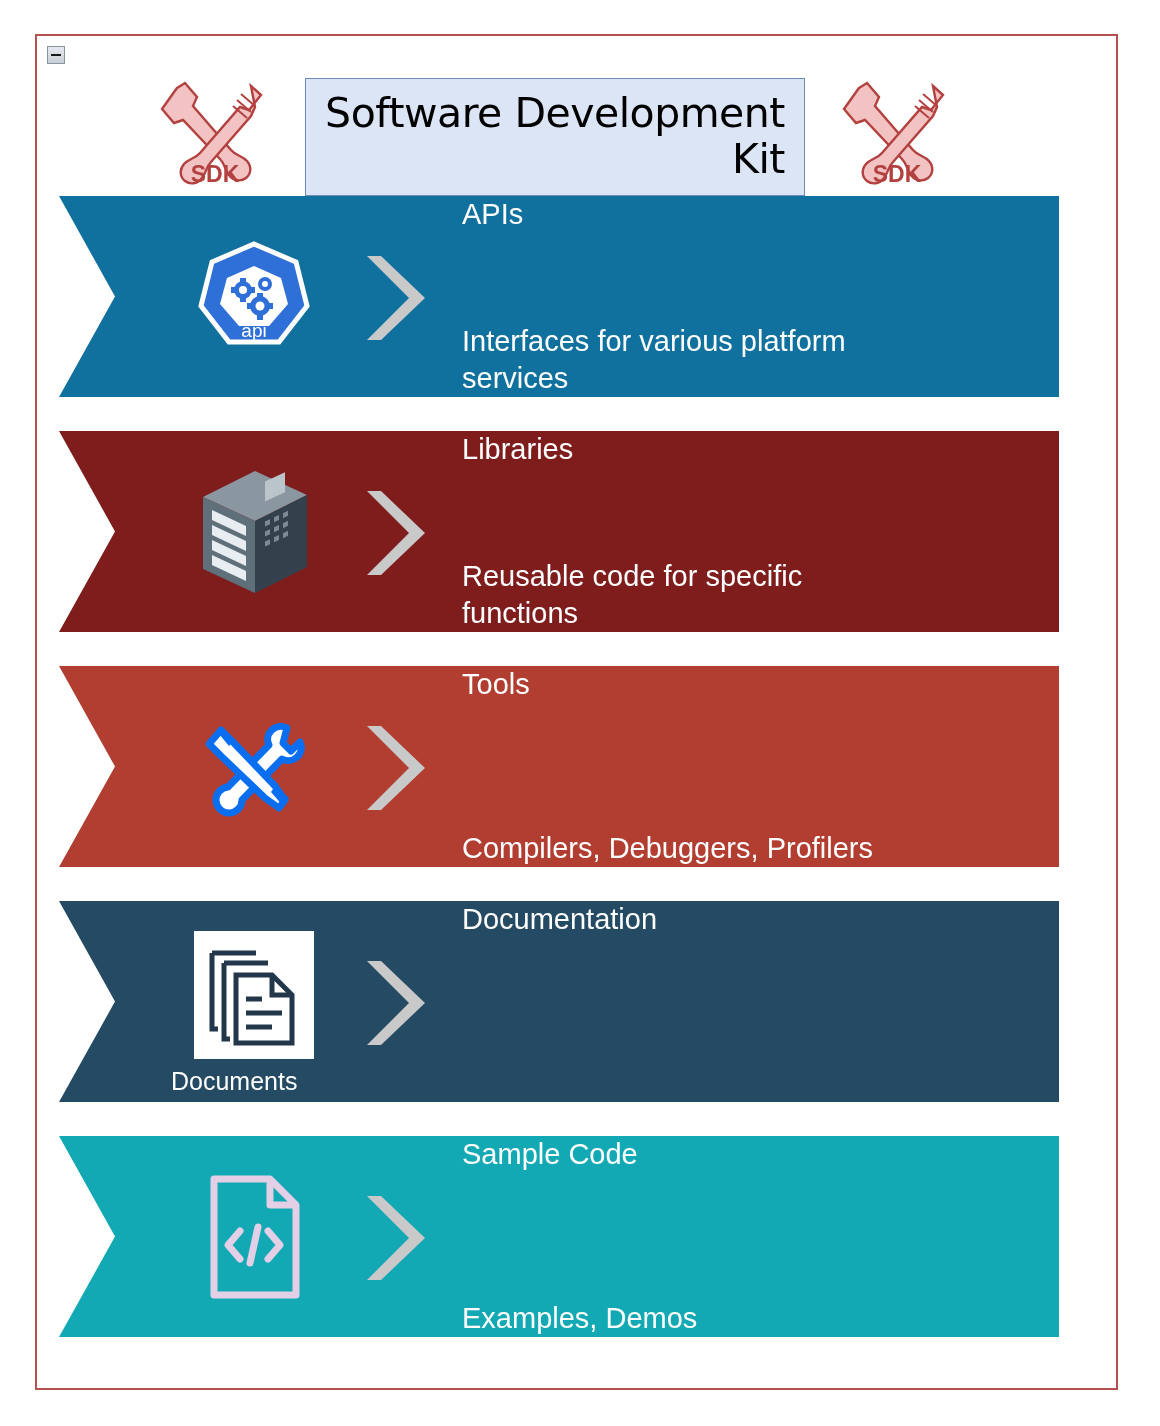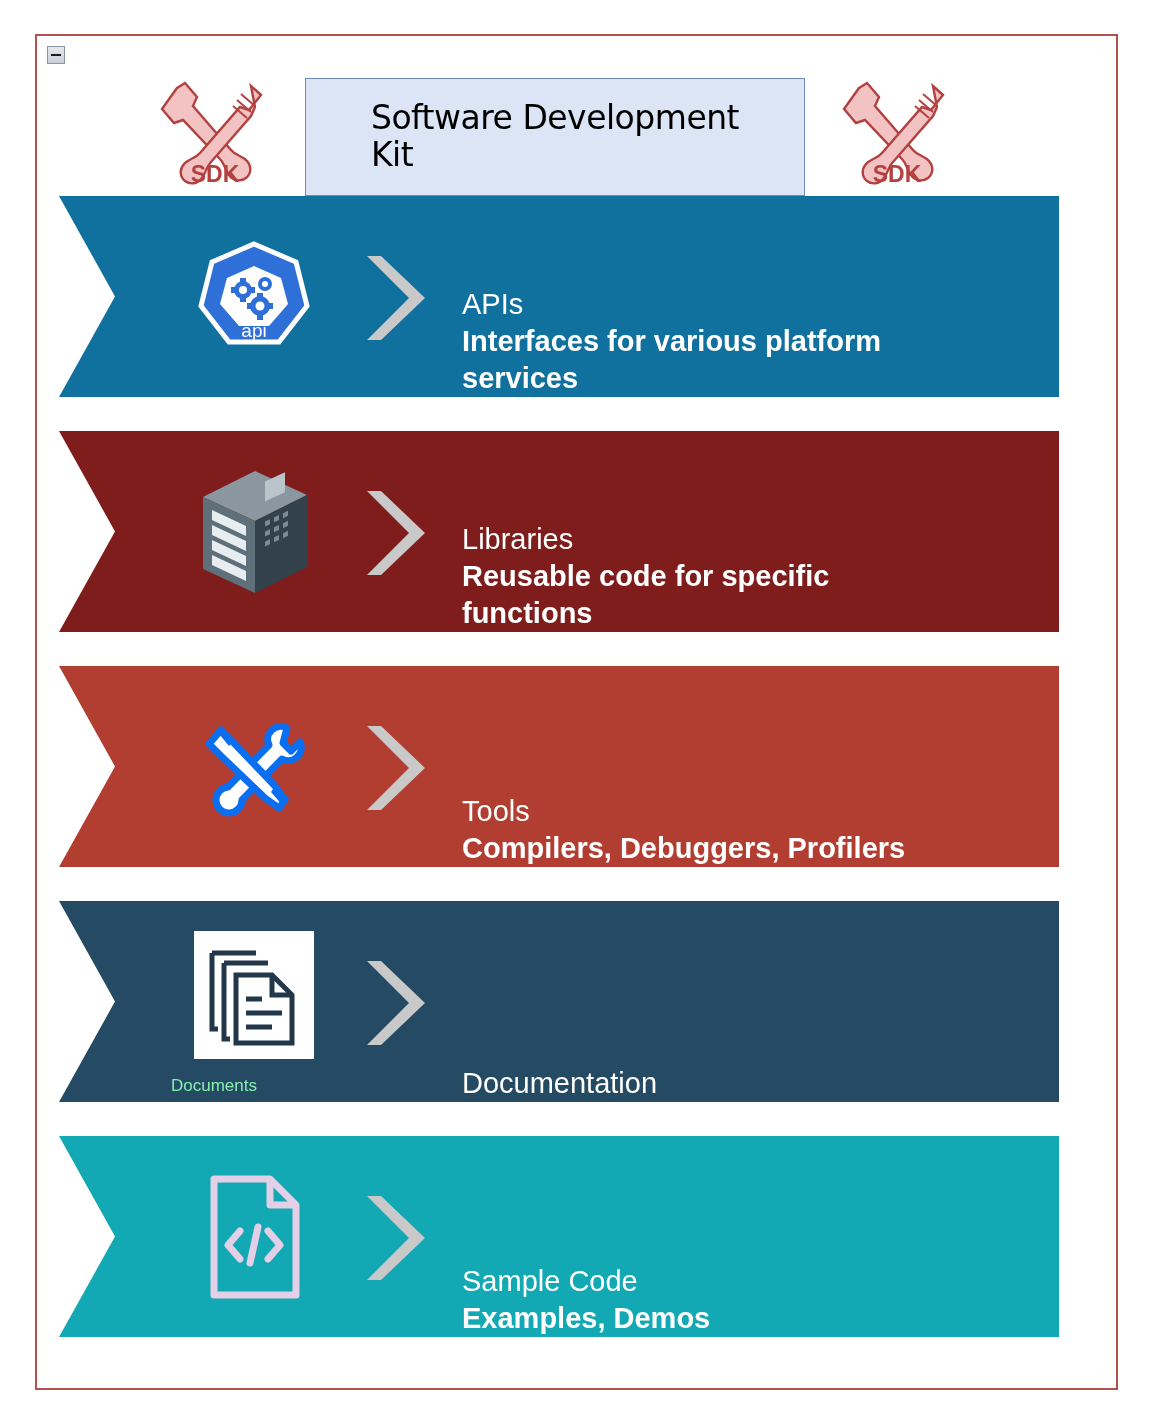--- a/index.html
+++ b/index.html
@@ -72,23 +72,23 @@
     background: #dbe5f5;
     border: 1px solid #6d8bb5;
     box-sizing: border-box;
     display: flex;
     align-items: center;
     justify-content: center;
   }
   .title-text {
     color: #000000;
     font-family: "DejaVu Sans", sans-serif;
-    font-size: 33px;
+    font-size: 41px;
     line-height: 1.12;
-    text-align: left;
+    text-align: right;
     letter-spacing: -0.5px;
     white-space: pre-line;
   }
 
   
   .bands {
     position: absolute;
     left: 0;
     top: 160px;
     width: 100%;
@@ -135,43 +135,43 @@
   }
 
   .text-slot {
     position: absolute;
     left: 403px;
     top: 0;
     right: 40px;
     height: 201px;
     display: flex;
     flex-direction: column;
-    justify-content: flex-end;
+    justify-content: space-between;
     color: #ffffff;
   }
   .band-title {
     font-size: 29px;
     line-height: 1.28;
     font-weight: normal;
   }
   .band-desc {
     font-size: 29px;
     line-height: 1.28;
-    font-weight: bold;
+    font-weight: normal;
     max-width: 430px;
   }
   .band-desc.wide { max-width: 560px; }
 
   
   .icon-caption {
     position: absolute;
     left: 112px;
     bottom: 6px;
-    font-size: 17px;
-    color: #86efac;
+    font-size: 25px;
+    color: #ffffff;
   }
 
   .doc-tile {
     width: 120px;
     height: 128px;
     background: #ffffff;
     display: flex;
     align-items: center;
     justify-content: center;
     margin-bottom: 14px;

